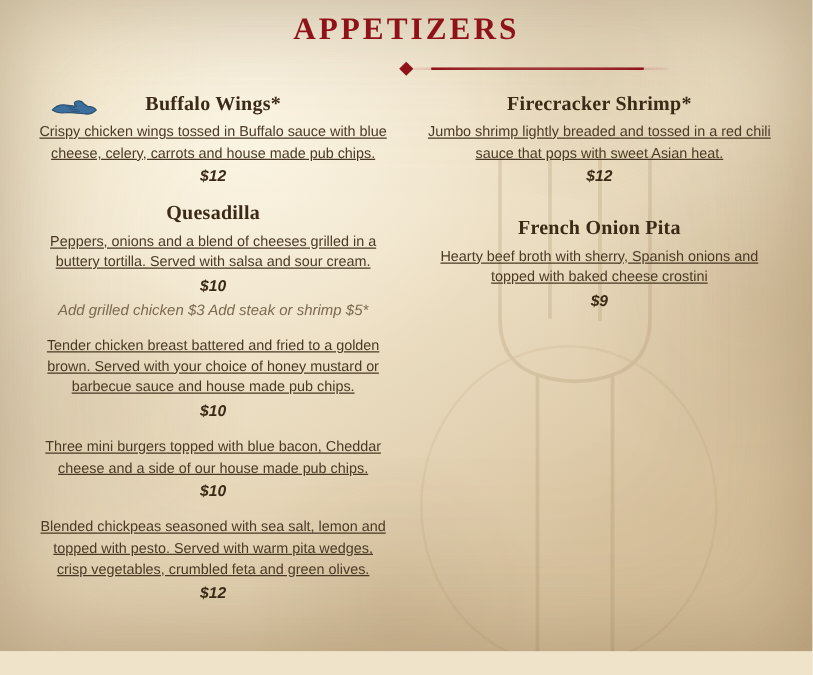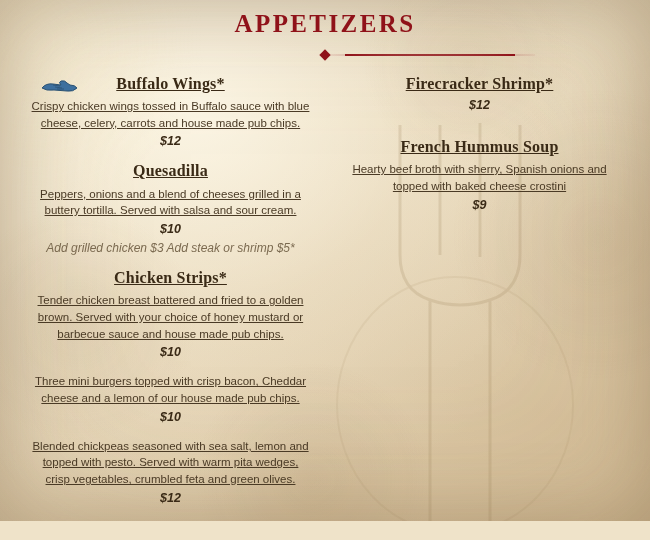--- a/index.html
+++ b/index.html
@@ -124,21 +124,20 @@
     position: relative;
   }
   .item-name {
     font-family: "Liberation Serif", serif;
     font-size: 16px;
     font-weight: bold;
     color: #3a2a16;
     letter-spacing: 0.2px;
     margin: 0 0 5px 0;
     line-height: 1.15;
-    text-decoration: underline;
   }
   .item-desc {
     font-size: 11.5px;
     color: #4a3a25;
     line-height: 1.45;
     margin: 0 auto;
     max-width: 280px;
     text-decoration: underline;
   }
   .item-price {
@@ -213,46 +212,46 @@
       </div>
 
       <div class="item">
         <div class="item-name">Quesadilla</div>
         <div class="item-desc">Peppers, onions and a blend of cheeses grilled in a buttery tortilla. Served with salsa and sour cream.</div>
         <div class="item-price">$10</div>
         <div class="item-note">Add grilled chicken $3 Add steak or shrimp $5*</div>
       </div>
 
       <div class="item">
-        <div class="item-name">Chicken Strips*</div>
         <div class="item-desc">Tender chicken breast battered and fried to a golden brown. Served with your choice of honey mustard or barbecue sauce and house made pub chips.</div>
         <div class="item-price">$10</div>
       </div>
 
       <div class="item">
-        <div class="item-desc">Three mini burgers topped with crisp bacon, Cheddar cheese and a lemon of our house made pub chips.</div>
+        <div class="item-desc">Three mini burgers topped with blue bacon, Cheddar cheese and a side of our house made pub chips.</div>
         <div class="item-price">$10</div>
       </div>
 
       <div class="item">
         <div class="item-desc">Blended chickpeas seasoned with sea salt, lemon and topped with pesto. Served with warm pita wedges, crisp vegetables, crumbled feta and green olives.</div>
         <div class="item-price">$12</div>
       </div>
 
     </div>
 
     <div class="col">
 
       <div class="item">
         <div class="item-name">Firecracker Shrimp*</div>
+        <div class="item-desc">Jumbo shrimp lightly breaded and tossed in a red chili sauce that pops with sweet Asian heat.</div>
         <div class="item-price">$12</div>
       </div>
 
       <div class="item" style="margin-top:26px;">
-        <div class="item-name">French Hummus Soup</div>
+        <div class="item-name">French Onion Pita</div>
         <div class="item-desc">Hearty beef broth with sherry, Spanish onions and topped with baked cheese crostini</div>
         <div class="item-price">$9</div>
       </div>
 
     </div>
 
   </div>
 
   <div class="vignette"></div>
 </div>

